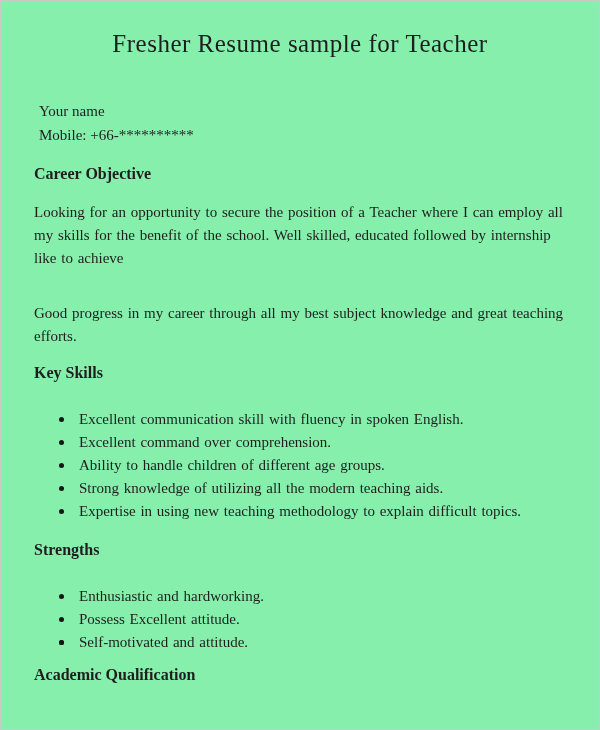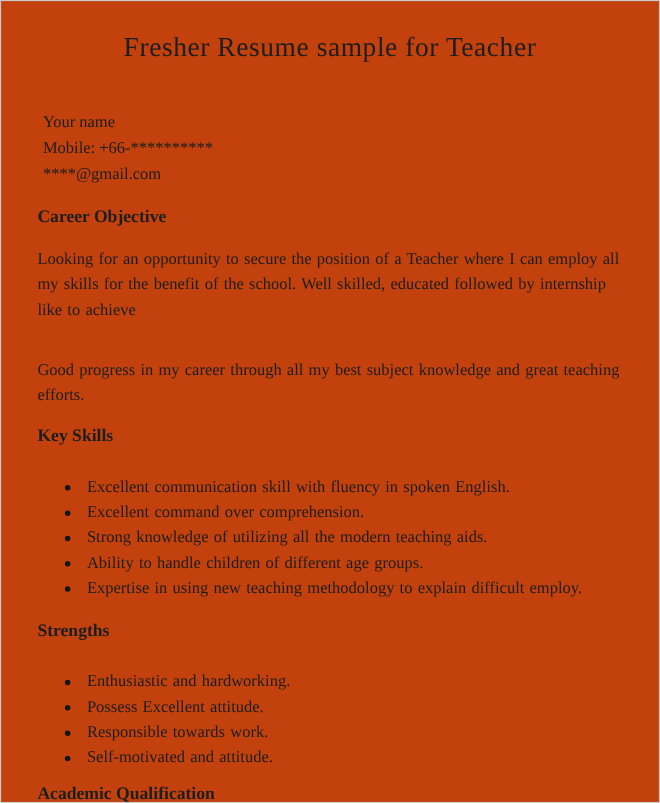--- a/index.html
+++ b/index.html
@@ -1,21 +1,21 @@
 <!DOCTYPE html>
 <html><head>
 <meta charset="utf-8">
 <style>
   html, body { margin: 0; padding: 0; background: #ffffff; }
   .page {
     position: relative;
     width: 600px;
     height: 730px;
     box-sizing: border-box;
-    background: #c2410c;
+    background: #86efac;
     border: 1px solid #c9c9c9;
     overflow: hidden;
     font-family: "Liberation Serif", "DejaVu Serif", serif;
     color: #1e1e1e;
   }
   .title {
     font-size: 25px;
     font-weight: 400;
     text-align: center;
     margin: 28px 0 0 0;
@@ -71,21 +71,20 @@
 </head>
 <body>
 
 <div class="page">
 
   <h1 class="title">Fresher Resume sample for Teacher</h1>
 
   <div class="contact">
     <div>Your name</div>
     <div>Mobile: +66-**********</div>
-    <div>****@gmail.com</div>
   </div>
 
   <section class="career">
     <h2>Career Objective</h2>
     <p class="p1">Looking for an opportunity to secure the position of a Teacher where I can employ all my skills for the benefit of the school. Well skilled, educated followed by internship like to achieve</p>
     <p class="p2">Good progress in my career through all my best subject knowledge and great teaching efforts.</p>
   </section>
 
   <section class="skills">
     <h2>Key Skills</h2>
@@ -93,47 +92,46 @@
       <li>
         <span class="dot"></span>
         <span>Excellent communication skill with fluency in spoken English.</span>
       </li>
       <li>
         <span class="dot"></span>
         <span>Excellent command over comprehension.</span>
       </li>
       <li>
         <span class="dot"></span>
+        <span>Ability to handle children of different age groups.</span>
+      </li>
+      <li>
+        <span class="dot"></span>
         <span>Strong knowledge of utilizing all the modern teaching aids.</span>
       </li>
       <li>
         <span class="dot"></span>
-        <span>Ability to handle children of different age groups.</span>
-      </li>
-      <li>
-        <span class="dot"></span>
-        <span>Expertise in using new teaching methodology to explain difficult employ.</span>
+        <span>Expertise in using new teaching methodology to explain difficult topics.</span>
       </li>
     </ul>
   </section>
 
   <section class="strengths">
     <h2>Strengths</h2>
     <ul>
       <li>
         <span class="dot"></span>
         <span>Enthusiastic and hardworking.</span>
       </li>
       <li>
         <span class="dot"></span>
         <span>Possess Excellent attitude.</span>
       </li>
       <li>
         <span class="dot"></span>
-        <span>Responsible towards work.</span>
       </li>
       <li>
         <span class="dot"></span>
         <span>Self-motivated and attitude.</span>
       </li>
     </ul>
   </section>
 
   <section class="academic">
     <h2>Academic Qualification</h2>

